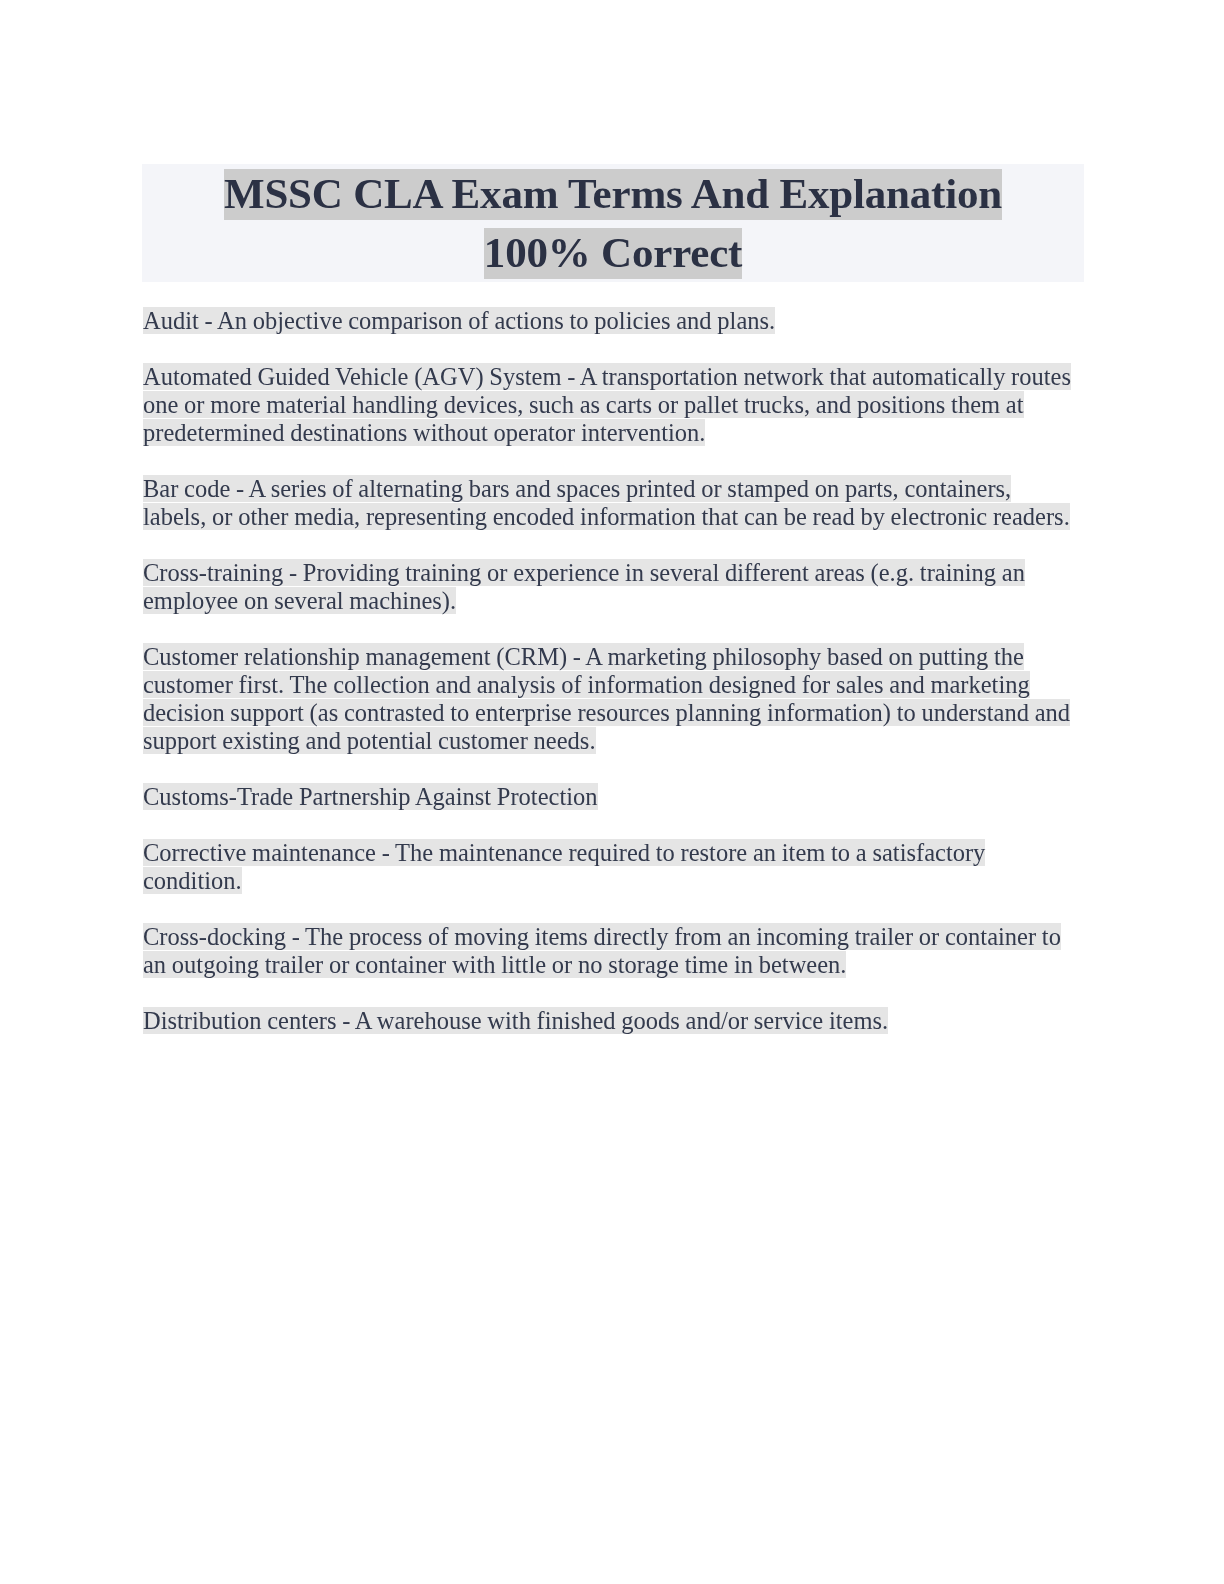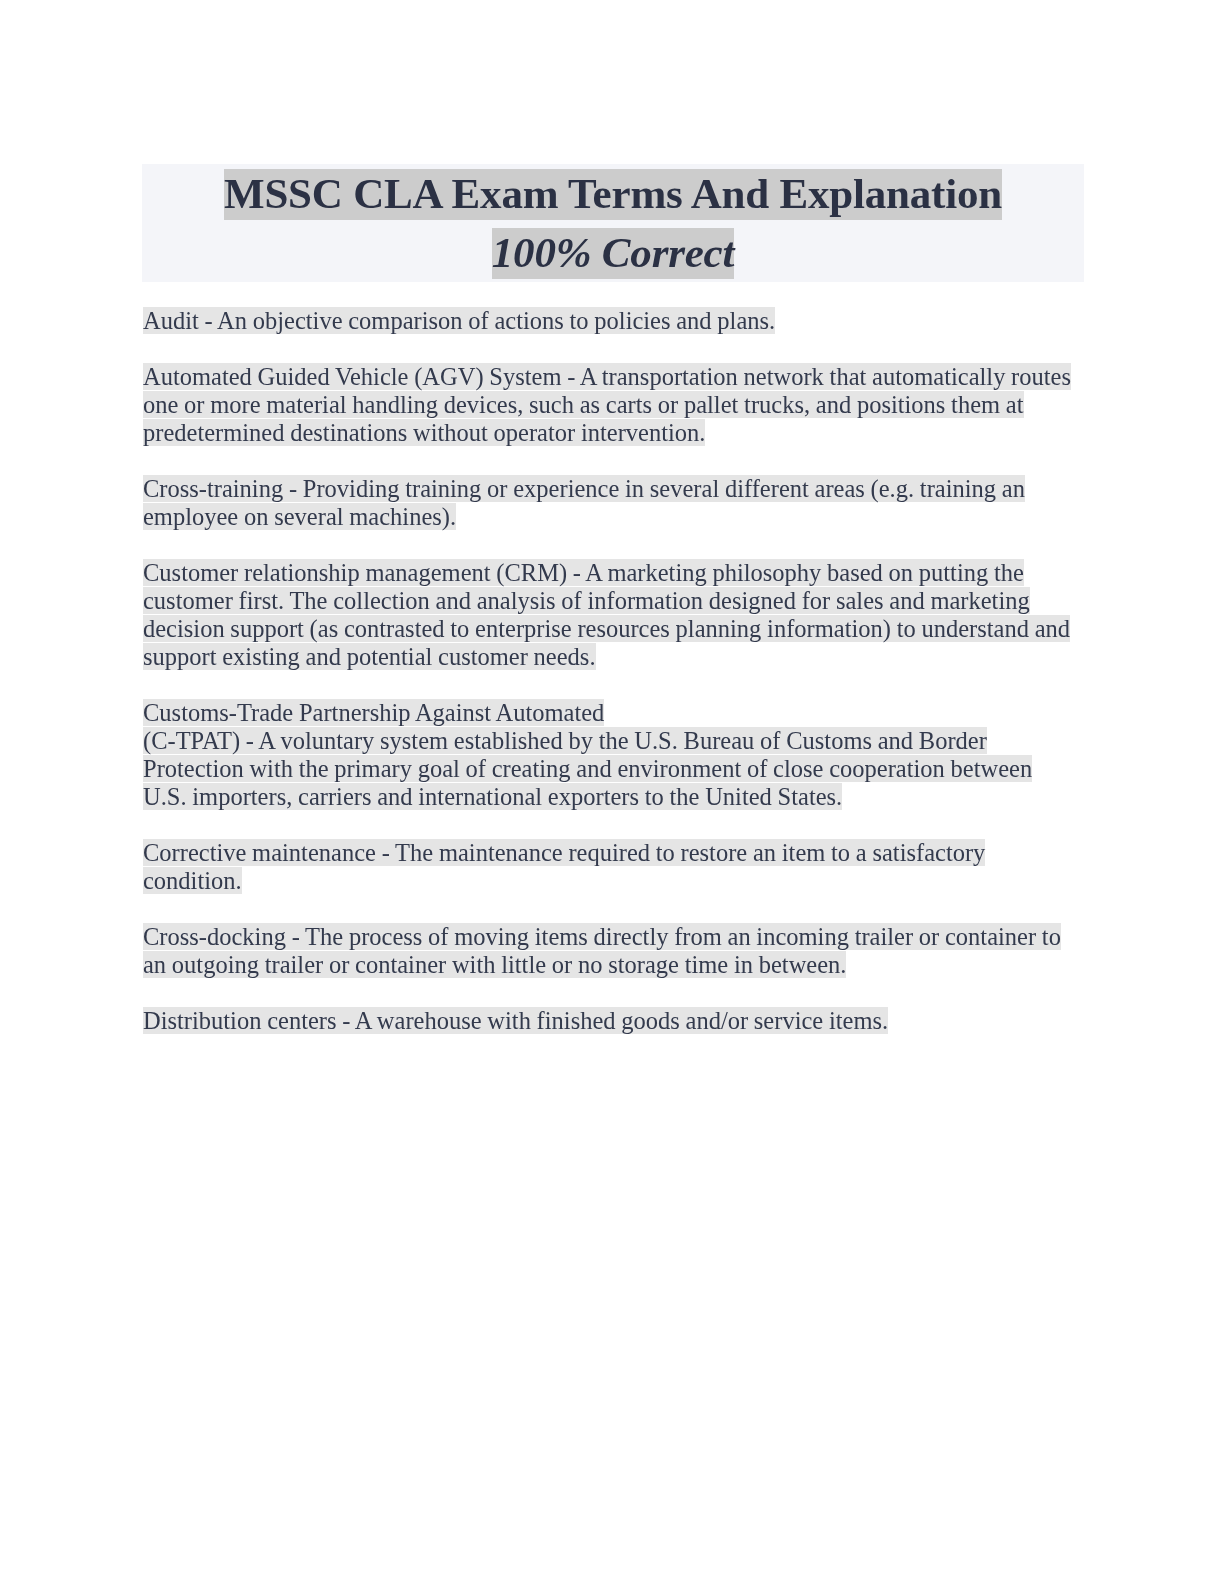--- a/index.html
+++ b/index.html
@@ -42,21 +42,20 @@
 
   .doc-title .hl {
     background: #cccccc;
     box-decoration-break: clone;
     -webkit-box-decoration-break: clone;
     padding: 1px 0 3px 0;
   }
 
   .title-line-2 {
     display: block;
-    font-style: italic;
   }
 
   
   .body {
     position: absolute;
     left: 143px;
     top: 307px;
     width: 930px;
   }
 
@@ -87,28 +86,29 @@
   <div class="title-block">
     <h1 class="doc-title"><span class="hl">MSSC CLA Exam Terms And Explanation</span><span class="title-line-2"><span class="hl">100% Correct</span></span></h1>
   </div>
 
   <div class="body">
 
     <p class="term-para"><span class="hl">Audit - An objective comparison of actions to policies and plans.</span></p>
 
     <p class="term-para"><span class="hl">Automated Guided Vehicle (AGV) System - A transportation network that automatically routes one or more material handling devices, such as carts or pallet trucks, and positions them at predetermined destinations without operator intervention.</span></p>
 
+    <p class="term-para"><span class="hl">Bar code - A series of alternating bars and spaces printed or stamped on parts, containers, labels, or other media, representing encoded information that can be read by electronic readers.</span></p>
 
 
     <p class="term-para"><span class="hl">Cross-training - Providing training or experience in several different areas (e.g. training an employee on several machines).</span></p>
 
     <p class="term-para"><span class="hl">Customer relationship management (CRM) - A marketing philosophy based on putting the customer first. The collection and analysis of information designed for sales and marketing decision support (as contrasted to enterprise resources planning information) to understand and support existing and potential customer needs.</span></p>
 
 
-    <p class="term-para"><span class="hl">Customs-Trade Partnership Against Automated</span><br><span class="hl">(C-TPAT) - A voluntary system established by the U.S. Bureau of Customs and Border Protection with the primary goal of creating and environment of close cooperation between U.S. importers, carriers and international exporters to the United States.</span></p>
+    <p class="term-para"><span class="hl">Customs-Trade Partnership Against Protection</span><br></p>
 
     <p class="term-para"><span class="hl">Corrective maintenance - The maintenance required to restore an item to a satisfactory condition.</span></p>
 
 
     <p class="term-para"><span class="hl">Cross-docking - The process of moving items directly from an incoming trailer or container to an outgoing trailer or container with little or no storage time in between.</span></p>
 
     <p class="term-para"><span class="hl">Distribution centers - A warehouse with finished goods and/or service items.</span></p>
 
   </div>
 

